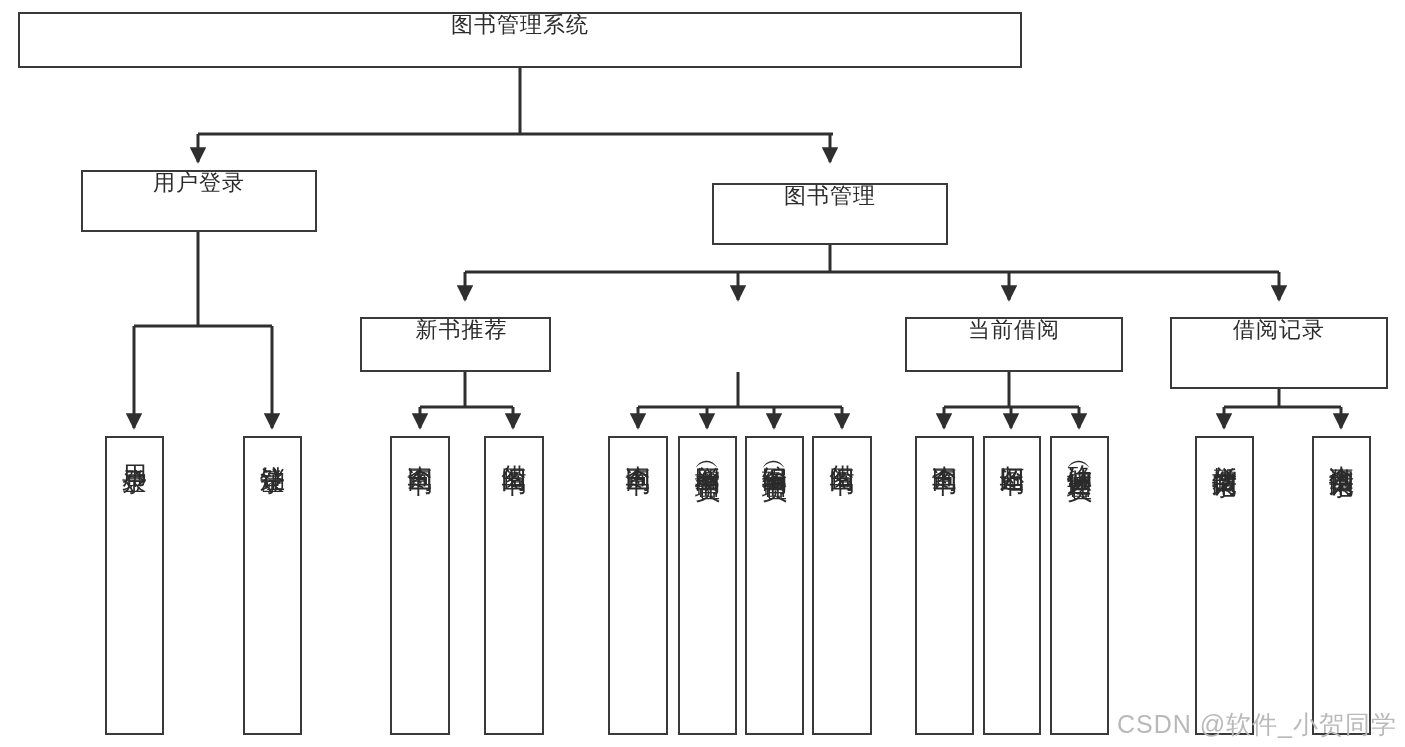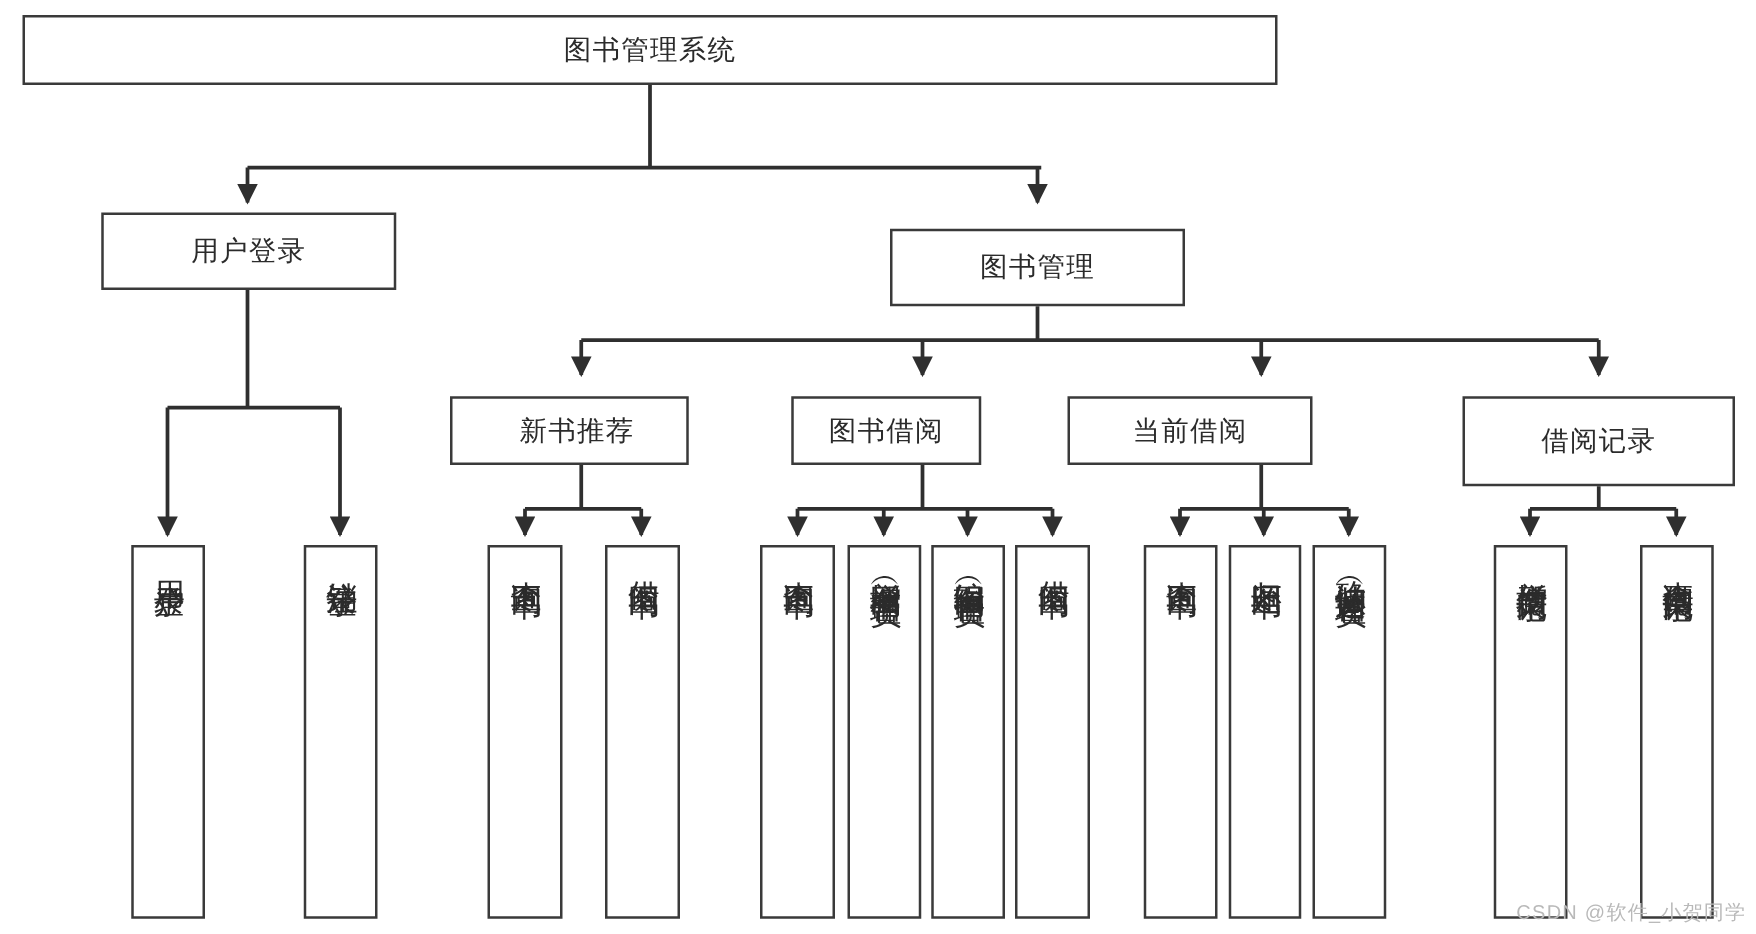--- a/index.html
+++ b/index.html
@@ -2,35 +2,35 @@
 <html><head>
 <meta charset="utf-8">
 <style>
   html,body{margin:0;padding:0;background:#ffffff;}
   body{width:1405px;height:747px;overflow:hidden;
        font-family:"Liberation Sans","DejaVu Sans",sans-serif;}
   #stage{position:relative;width:1405px;height:747px;background:#fff;}
   svg#wires{position:absolute;left:0;top:0;width:1405px;height:747px;}
 
   .node{position:absolute;box-sizing:border-box;background:#fff;
-        border:2.5px solid #3a3a3a;display:flex;align-items:center;
+        border:2.5px solid #3a3a3a;display:flex;align-items:flex-start;
         justify-content:center;color:#2b2b2b;}
   .node .lbl{display:block;text-align:center;line-height:1.0;}
 
   
   .node.h .lbl{font-size:22px;letter-spacing:1px;}
   .node.root .lbl{font-size:22px;}
 
   
   .node.v{align-items:flex-start;justify-content:center;padding-top:7px;}
   .node.v .lbl{writing-mode:vertical-rl;text-orientation:upright;
                font-size:25px;line-height:1.08;letter-spacing:2px;
                white-space:nowrap;}
 
-  .watermark{position:absolute;right:8px;bottom:6px;font-size:16px;
+  .watermark{position:absolute;right:8px;bottom:6px;font-size:25px;
              color:#b9b9b9;letter-spacing:1px;white-space:nowrap;
              pointer-events:none;}
 </style>
 </head>
 <body>
 
 <div id="stage">
 
   <svg id="wires" viewBox="0 0 1405 747" xmlns="http://www.w3.org/2000/svg">
     <defs>
@@ -89,24 +89,21 @@
   <div class="node h" style="left:81px;top:170px;width:236px;height:62px;">
     <span class="lbl">用户登录</span>
   </div>
   <div class="node h" style="left:712px;top:170px;width:236px;height:62px;margin-top:13px;">
     <span class="lbl">图书管理</span>
   </div>
 
   <div class="node h" style="left:360px;top:317px;width:191px;height:55px;padding-left:12px;">
     <span class="lbl">新书推荐</span>
   </div>
-  <div class="node h" style="left:633px;top:317px;width:152px;height:55px;">
-    <span class="lbl">图书借阅</span>
-  </div>
-  <div class="node h" style="left:854px;top:317px;width:196px;height:55px;">
+  <div class="node h" style="left:905px;top:317px;width:218px;height:55px;">
     <span class="lbl">当前借阅</span>
   </div>
   <div class="node h" style="left:1170px;top:317px;width:218px;height:72px;">
     <span class="lbl">借阅记录</span>
   </div>
 
   <div class="node v" style="left:105px;top:436px;width:59px;height:299px;">
     <span class="lbl">用户登录</span>
   </div>
   <div class="node v" style="left:243px;top:436px;width:59px;height:299px;">

